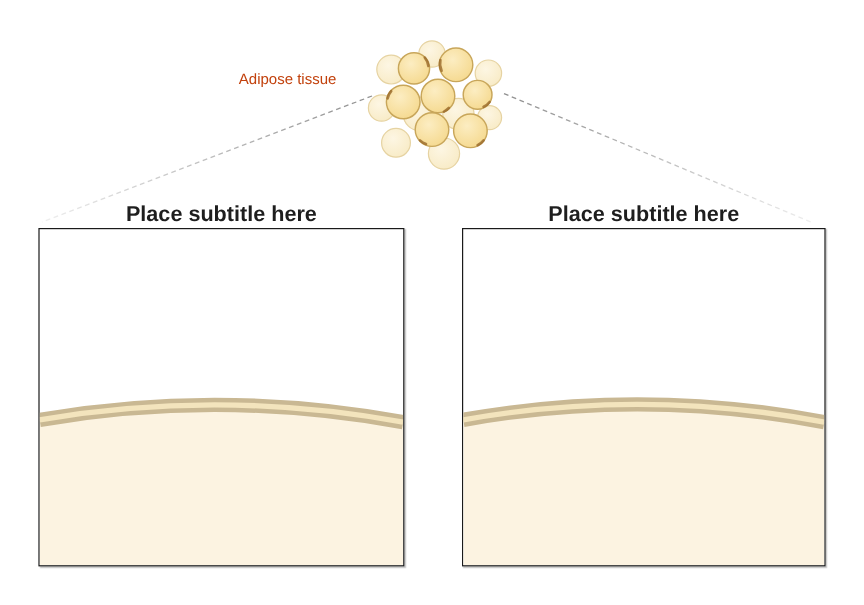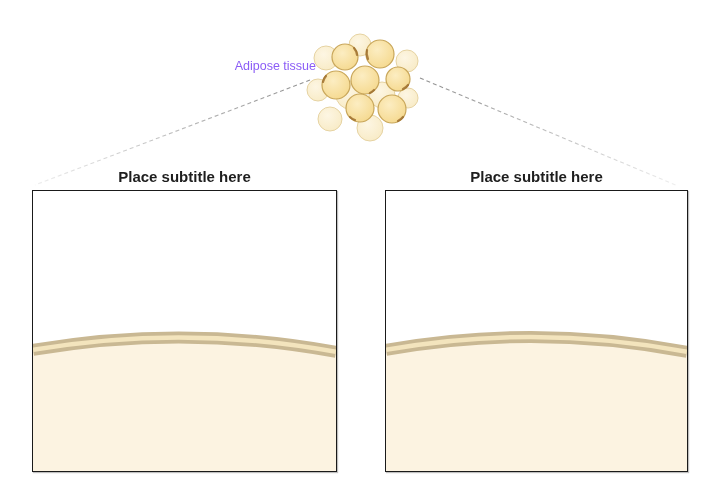--- a/index.html
+++ b/index.html
@@ -15,39 +15,38 @@
       font-family: "Liberation Sans", sans-serif;
     }
     .connectors {
       position: absolute;
       left: 0; top: 0;
       width: 720px; height: 504px;
       pointer-events: none;
     }
     .tissue-label {
       position: absolute;
-      left: 216px;
+      left: 199px;
       top: 59px;
       width: 100px;
-      text-align: right;
       font-size: 12.5px;
-      color: #8b5cf6;
+      color: #c2410c;
       white-space: nowrap;
     }
     .cluster {
       position: absolute;
       left: 300px;
       top: 30px;
       width: 130px;
       height: 120px;
     }
     .subtitle {
       position: absolute;
       top: 168px;
-      font-size: 15px;
+      font-size: 18px;
       font-weight: bold;
       color: #1e1e1e;
       text-align: center;
       white-space: nowrap;
     }
     .panel {
       position: absolute;
       top: 190px;
       height: 282px;
       border: 1.5px solid #1a1a1a;

